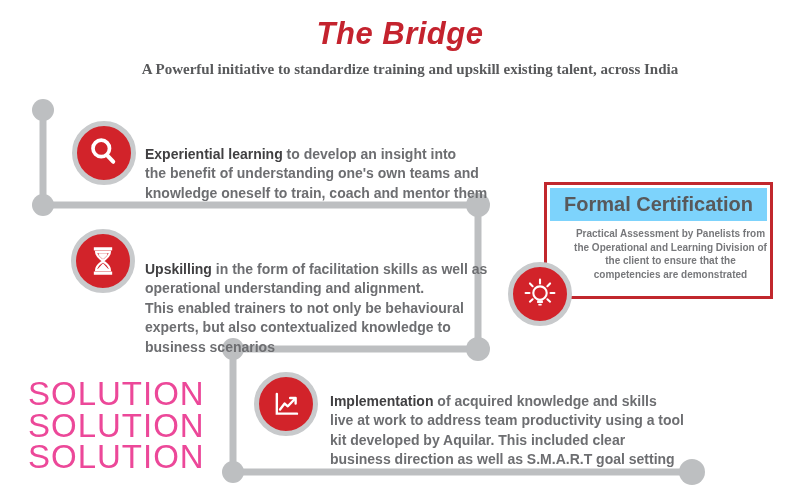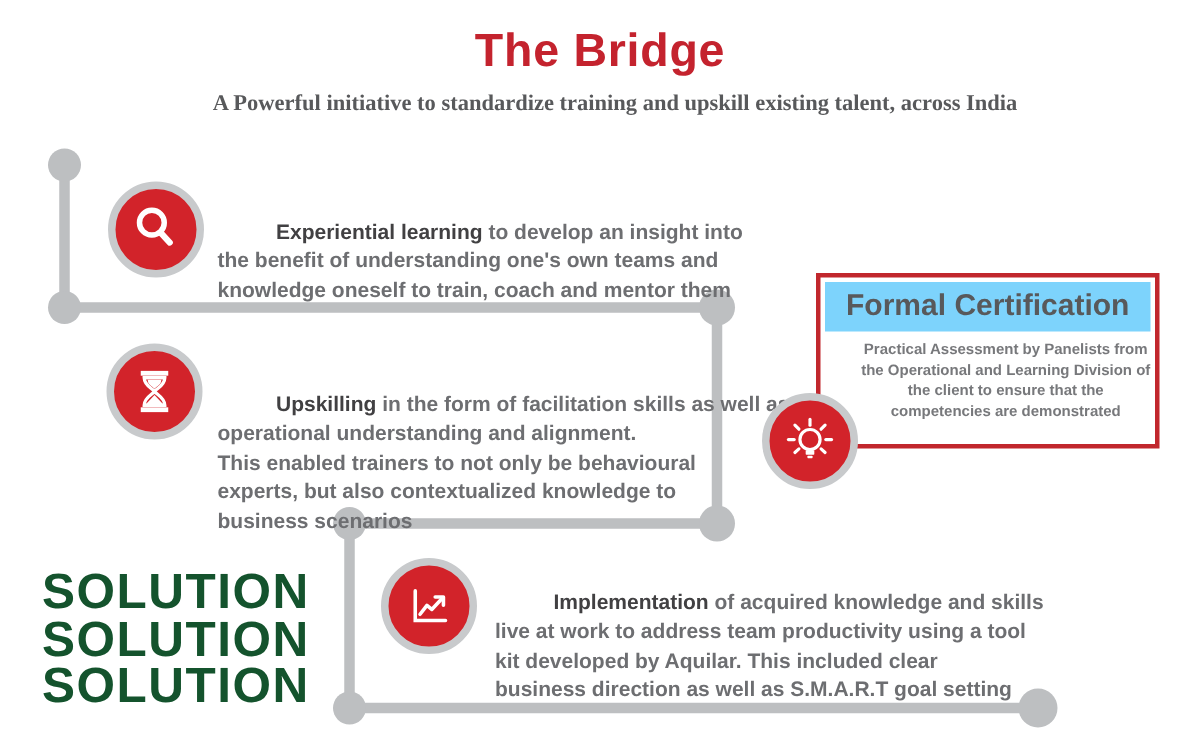--- a/index.html
+++ b/index.html
@@ -2,54 +2,54 @@
 <html><head>
 <meta charset="utf-8">
 <style>
   html,body{margin:0;padding:0;background:#fff;}
   .canvas{
     position:relative;width:800px;height:499px;background:#fff;overflow:hidden;
     font-family:"Liberation Sans",sans-serif;
   }
   .title{
     position:absolute;top:16px;left:0;width:800px;text-align:center;
-    font-size:31px;font-weight:bold;color:#C4232E;letter-spacing:0.5px;
+    font-size:31px;font-weight:bold;color:#C4232E;letter-spacing:0.5px;font-style:italic;
   }
   .subtitle{
     position:absolute;top:61px;left:10px;width:800px;text-align:center;
     font-size:15px;font-weight:bold;color:#58595B;font-family:Liberation Serif, serif;
   }
   .path-svg{position:absolute;left:0;top:0;}
   .step-icon{
     position:absolute;width:54px;height:54px;border-radius:50%;
     background:#D2232A;border:5px solid #C8CACC;
     display:flex;align-items:center;justify-content:center;z-index:5;
   }
   .step-text{
     position:absolute;font-size:14px;font-weight:bold;line-height:19.5px;
     color:#6D6E71;white-space:pre-line;
   }
-  .step-text .lead{color:#414042;margin-left:39px;}
+  .step-text .lead{color:#414042;}
   .cert-box{
     position:absolute;left:544px;top:182px;width:229px;height:117px;
     border:3px solid #C1272D;background:#fff;box-sizing:border-box;z-index:3;
   }
   .cert-header{
     margin:3px 3px 0 3px;height:33px;background:#7dd3fc;
     display:flex;align-items:center;justify-content:center;
     font-size:20px;font-weight:bold;color:#58595B;
   }
   .cert-body{
     margin-top:6px;text-align:center;font-size:10px;font-weight:bold;
     line-height:13.5px;color:#77787B;white-space:pre-line;margin-left:24px;
   }
   .solution{
     position:absolute;left:28px;top:378px;
-    font-size:33px;font-weight:bold;line-height:31.5px;letter-spacing:1px;
-    color:#14532d;
+    font-size:33px;font-weight:normal;line-height:31.5px;letter-spacing:1px;
+    color:#ec4899;
   }
 </style>
 </head>
 <body>
 
 <div class="canvas">
 
   <svg class="path-svg" width="800" height="499">
     <polyline points="43,110 43,205 478,205 478,349 233,349 233,472 692,472" fill="none" stroke="#BDBFC1" stroke-width="7"></polyline>
     <circle cx="43" cy="110" r="11" fill="#BDBFC1"></circle>

